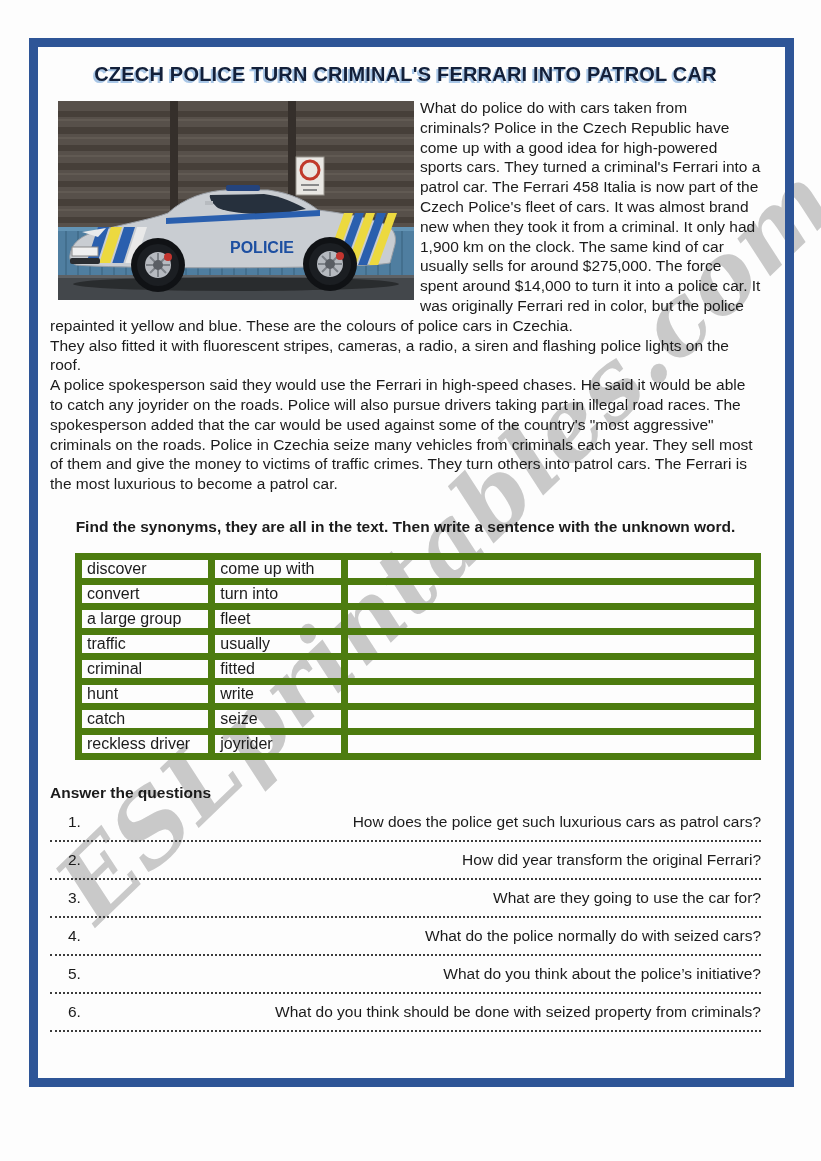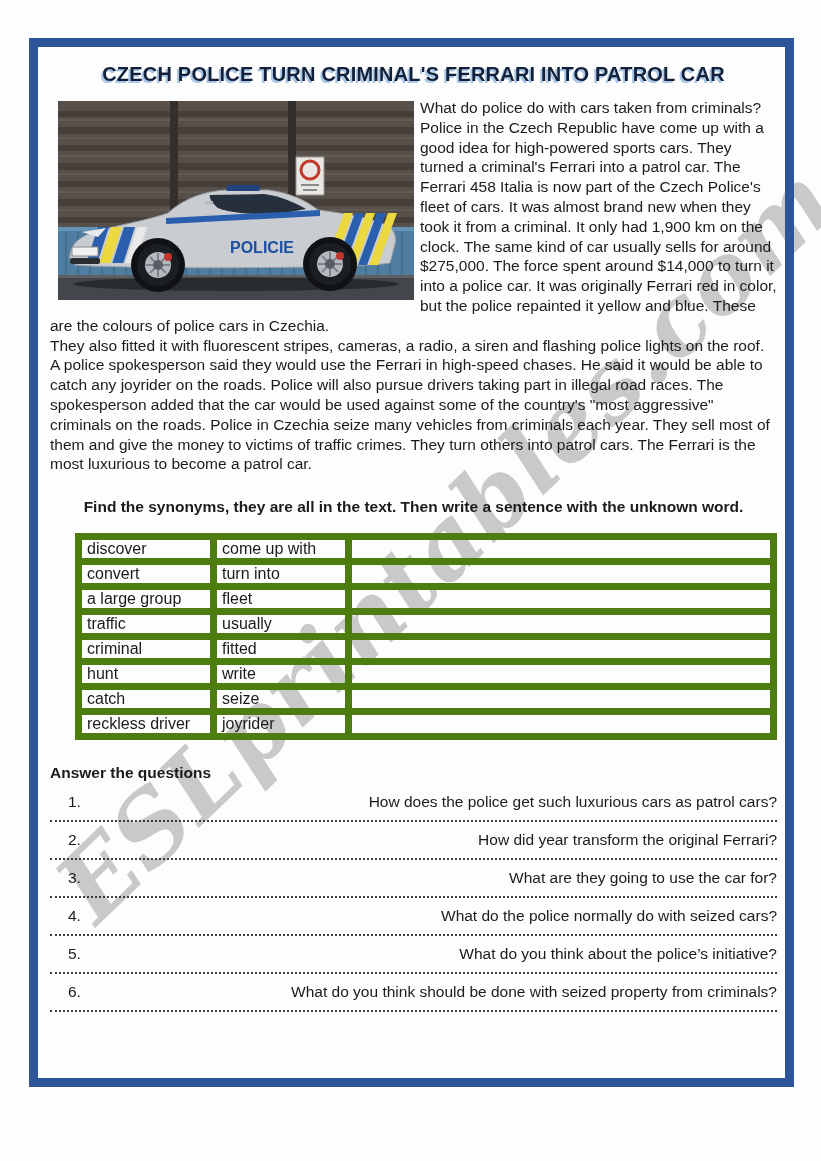--- a/index.html
+++ b/index.html
@@ -4,21 +4,21 @@
 <style>
   * { box-sizing: border-box; }
   html,body { margin:0; padding:0; }
   .page {
     width:821px; height:1161px; background:#fdfdfd; position:relative;
     font-family:"Liberation Sans", sans-serif; color:#1b1b1b; overflow:hidden;
   }
   .frame {
     position:absolute; left:29px; top:38px; width:765px; height:1049px;
     border:9px solid #2e5597; background:transparent;
-    padding:14px 8px 0 12px; z-index:1;
+    padding:14px 24px 0 12px; z-index:1;
   }
   .watermark {
     position:absolute; left:-70px; top:492px; width:1020px; text-align:center;
     font-family:"DejaVu Serif", serif; font-style:italic; font-weight:bold;
     font-size:96px; letter-spacing:1px; color:rgba(128,128,128,0.42);
     transform:rotate(-44deg); pointer-events:none; z-index:0; white-space:nowrap;
   }
   .title {
     margin:2px 0 12px 0; text-align:center; font-size:20px; font-weight:bold;
     color:#13203a; letter-spacing:0.2px; text-shadow:-2px 2px 0 #a9c7e7;

